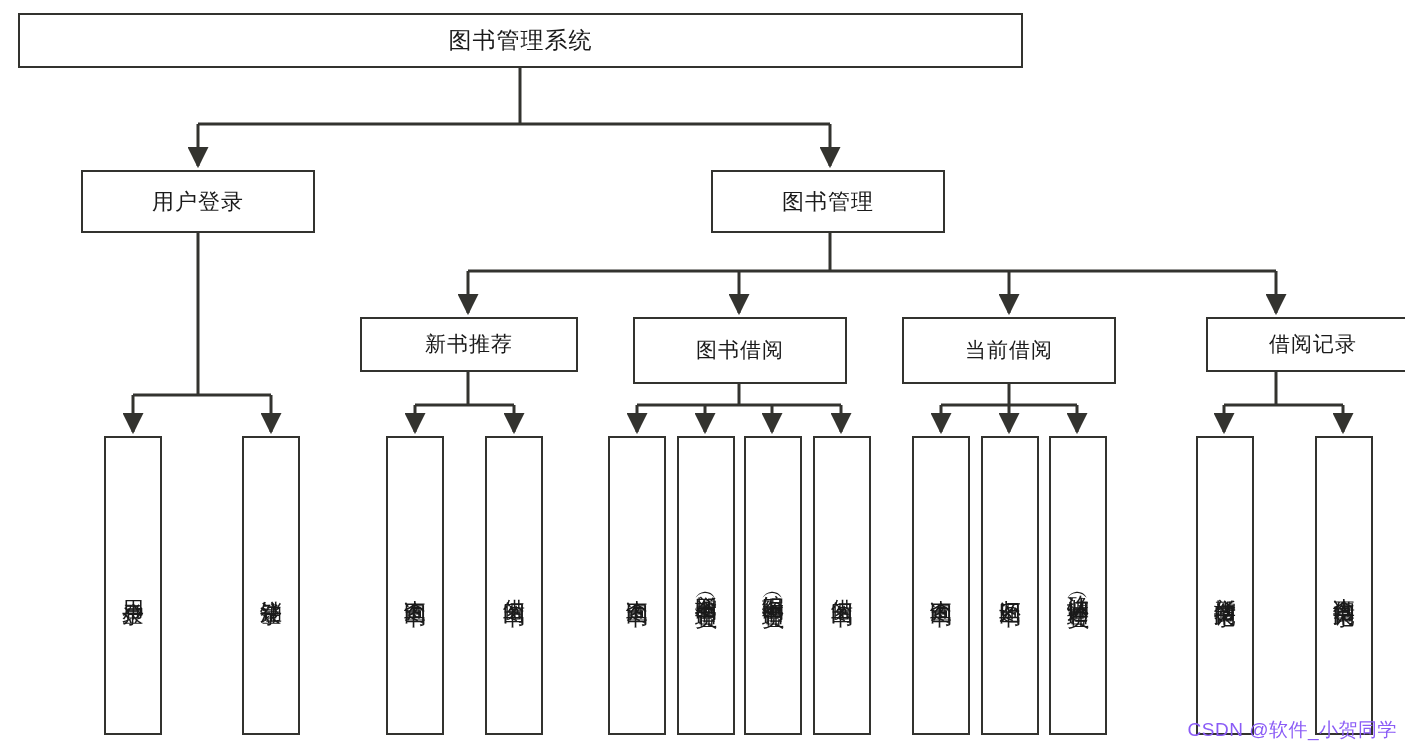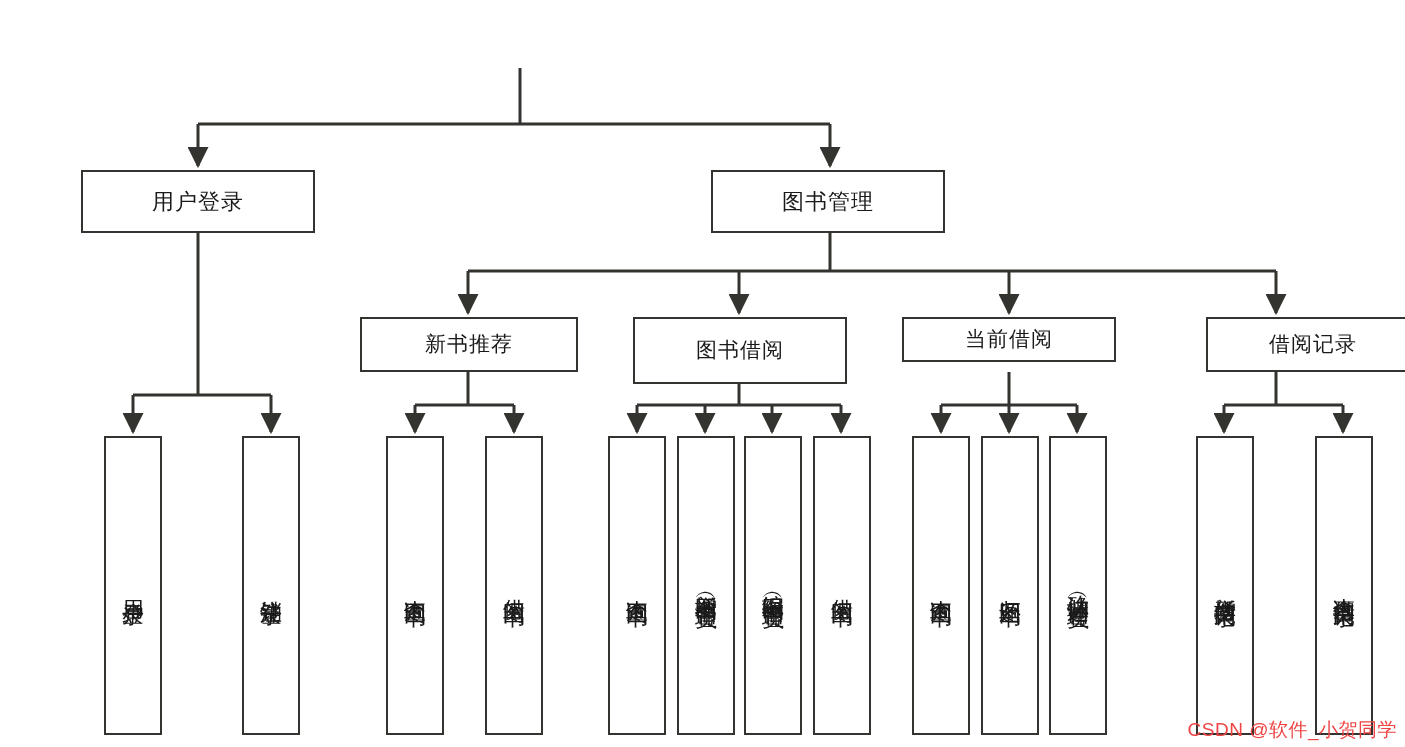--- a/index.html
+++ b/index.html
@@ -62,21 +62,21 @@
   }
   .htext {
     display: block;
     letter-spacing: 1px;
   }
   #watermark {
     position: absolute;
     right: 8px;
     bottom: 4px;
     font-size: 19px;
-    color: #ef4444;
+    color: #8b5cf6;
     letter-spacing: 0.5px;
     white-space: nowrap;
     font-family: "Liberation Sans", "DejaVu Sans", sans-serif;
     margin-top: 44px;
   }
 </style>
 </head>
 <body>
 
 <div id="diagram-root">
@@ -124,38 +124,41 @@
       <path d="M 1009 405 L 1009 432" marker-end="url(#arrow)"></path>
       <path d="M 1077 405 L 1077 432" marker-end="url(#arrow)"></path>
 
       <path d="M 1276 372 L 1276 405"></path>
       <path d="M 1224 405 L 1343 405"></path>
       <path d="M 1224 405 L 1224 432" marker-end="url(#arrow)"></path>
       <path d="M 1343 405 L 1343 432" marker-end="url(#arrow)"></path>
     </g>
   </svg>
 
+  <div class="node root-node" style="left:18px; top:13px; width:1005px; height:55px;">
+    <span class="htext">图书管理系统</span>
+  </div>
 
   <div class="node level2" style="left:81px; top:170px; width:234px; height:63px;">
     <span class="htext">用户登录</span>
   </div>
 
   <div class="node level3" style="left:360px; top:317px; width:218px; height:55px;">
     <span class="htext">新书推荐</span>
   </div>
 
   <div class="node level2" style="left:711px; top:170px; width:234px; height:63px;">
     <span class="htext">图书管理</span>
   </div>
 
   <div class="node level3" style="left:633px; top:317px; width:214px; height:67px;">
     <span class="htext">图书借阅</span>
   </div>
 
-  <div class="node level3" style="left:902px; top:317px; width:214px; height:45px;">
+  <div class="node level3" style="left:902px; top:317px; width:214px; height:67px;">
     <span class="htext">当前借阅</span>
   </div>
 
   <div class="node level3" style="left:1170px; top:317px; width:214px; height:55px;margin-left:36px;">
     <span class="htext">借阅记录</span>
   </div>
 
   <div class="node leaf" style="left:104px; top:436px; width:58px; height:299px;">
     <span class="vtext">用户登录</span>
   </div>

